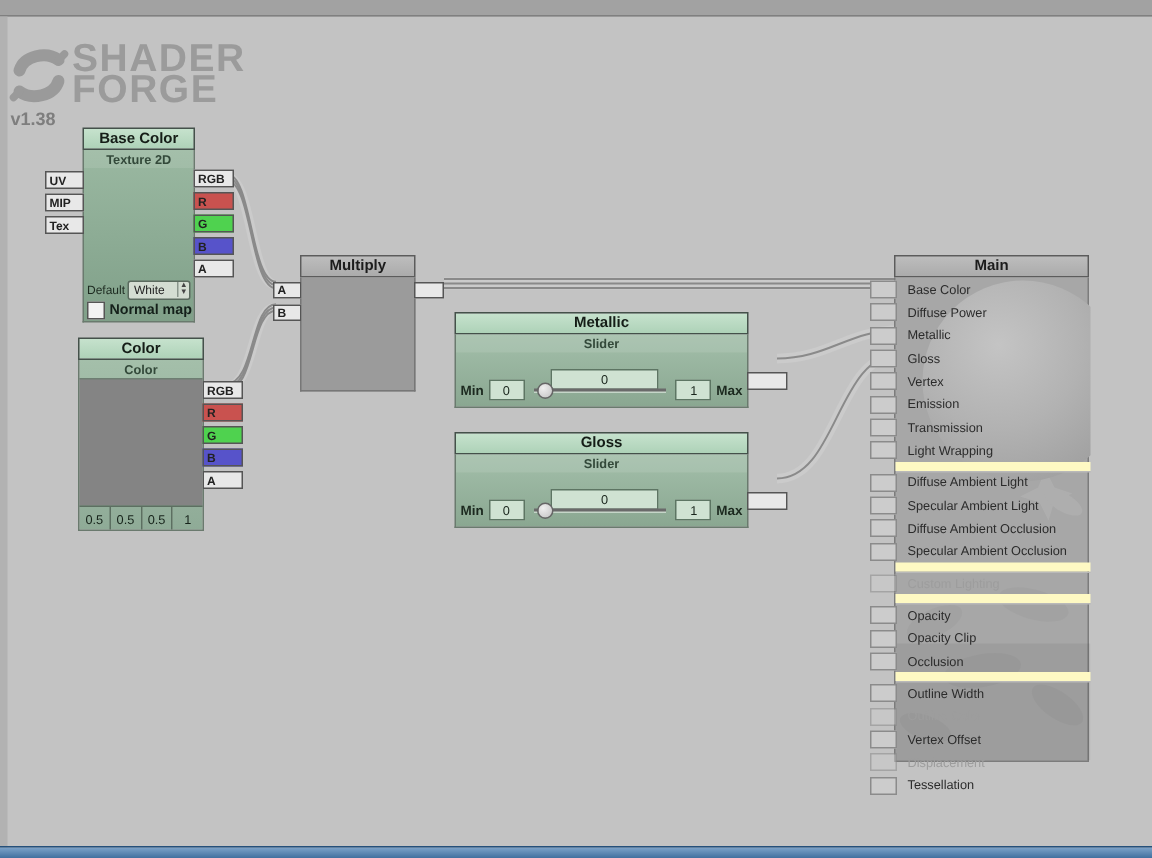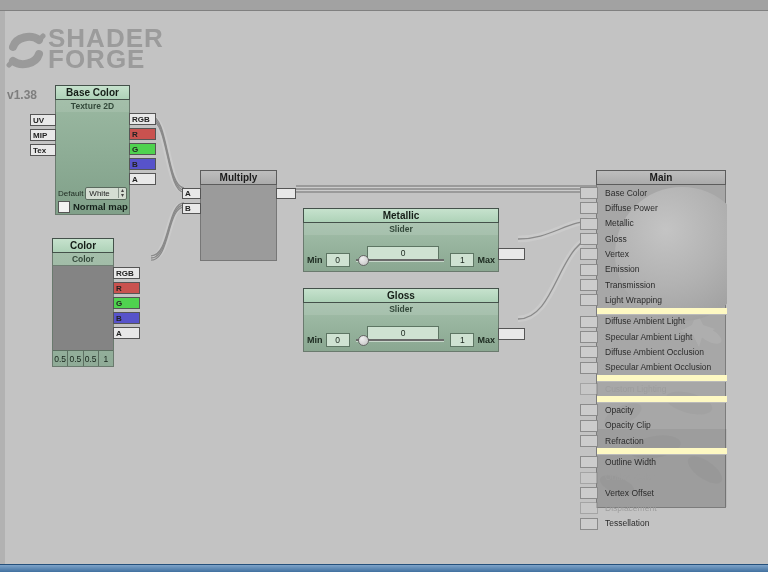--- a/index.html
+++ b/index.html
@@ -10,21 +10,21 @@
   }
   .topbar{position:absolute;left:0;top:0;width:768px;height:10px;background:#a2a2a2;border-bottom:1px solid #808080;}
   .leftstrip{position:absolute;left:0;top:11px;width:5px;bottom:7px;background:#b2b2b2;}
   .bottombar{position:absolute;left:0;bottom:0;width:768px;height:7px;
     background:linear-gradient(#7da3c9,#41709f);border-top:1px solid #25507b;}
 
   
   .logo{position:absolute;left:6px;top:28px;color:#9a9a9a;}
   .logo .swirl{position:absolute;left:0;top:2px;}
   .brand{position:absolute;left:42px;top:0;font-weight:bold;font-size:26px;line-height:21px;letter-spacing:1px;color:#9b9b9b;}
-  .version{position:absolute;left:1px;top:44px;font-size:12px;font-weight:bold;color:#7e7e7e;margin-top:16px;}
+  .version{position:absolute;left:1px;top:44px;font-size:12px;font-weight:bold;color:#7e7e7e;}
 
   
   #wires{position:absolute;left:0;top:0;pointer-events:none;}
   .cable-lt{stroke:#cbcbcb;stroke-width:6.5;fill:none;}
   .cable-dk{stroke:#8a8a8a;stroke-width:1.3;fill:none;}
   .cable-lt.wide{stroke-width:8;}
 
   
   .node{position:absolute;}
   .nhead{position:relative;height:13px;border:1px solid #44514a;display:flex;align-items:center;justify-content:center;
@@ -51,21 +51,21 @@
   .defrow{position:absolute;left:2px;right:2px;bottom:15px;height:12px;display:flex;align-items:center;font-size:8px;color:#1d2a20;}
   .defrow .dlabel{margin-right:2px;}
   .dropdown{flex:1;height:11px;background:#d4ddd2;border:1px solid #5a6a5e;border-radius:2px;
     display:flex;align-items:center;font-size:8px;color:#222;padding-left:3px;cursor:pointer;}
   .dropdown .arr{margin-left:auto;border-left:1px solid #8a968c;padding:0 2px;font-size:6px;line-height:5px;color:#444;}
   .nmrow{position:absolute;left:2px;right:0;bottom:1px;height:13px;display:flex;align-items:center;}
   .checkbox{width:10px;height:10px;background:#f2f2f2;border:1px solid #555;margin-right:3px;cursor:pointer;}
   .nmlabel{font-size:9.5px;font-weight:bold;color:#14201a;}
 
   
-  #node-color{left:52px;top:238px;width:62px;}
+  #node-color{left:52px;top:225px;width:84px;}
   #node-color .nbody{height:113px;}
   .swatch{position:absolute;left:0px;top:12px;right:0px;bottom:16px;background:#848484;border-top:1px solid #6e7e72;cursor:pointer;}
   .valrow{position:absolute;left:0;right:0;bottom:0;height:15px;display:flex;border-top:1px solid #5c6f61;}
   .vcell{flex:1;display:flex;align-items:center;justify-content:center;font-size:8.5px;color:#16231a;
     border-right:1px solid #5c6f61;background:rgba(255,255,255,0.12);cursor:text;}
   .vcell:last-child{border-right:none;}
 
   
   #node-multiply{left:200px;top:170px;width:77px;text-align:center;}
   #node-multiply .nbody{height:75px;}
@@ -328,21 +328,21 @@
         <div class="mrow sep">
             <span class="tab"></span>
             <span class="mlabel">Opacity</span>
           </div>
         <div class="mrow">
             <span class="tab"></span>
             <span class="mlabel">Opacity Clip</span>
           </div>
         <div class="mrow">
             <span class="tab"></span>
-            <span class="mlabel">Refraction</span>
+            <span class="mlabel">Occlusion</span>
           </div>
         <div class="mrow sep">
             <span class="tab"></span>
             <span class="mlabel">Outline Width</span>
           </div>
         <div class="mrow dis">
             <span class="tab"></span>
             <span class="mlabel">Outline Color</span>
           </div>
         <div class="mrow">

